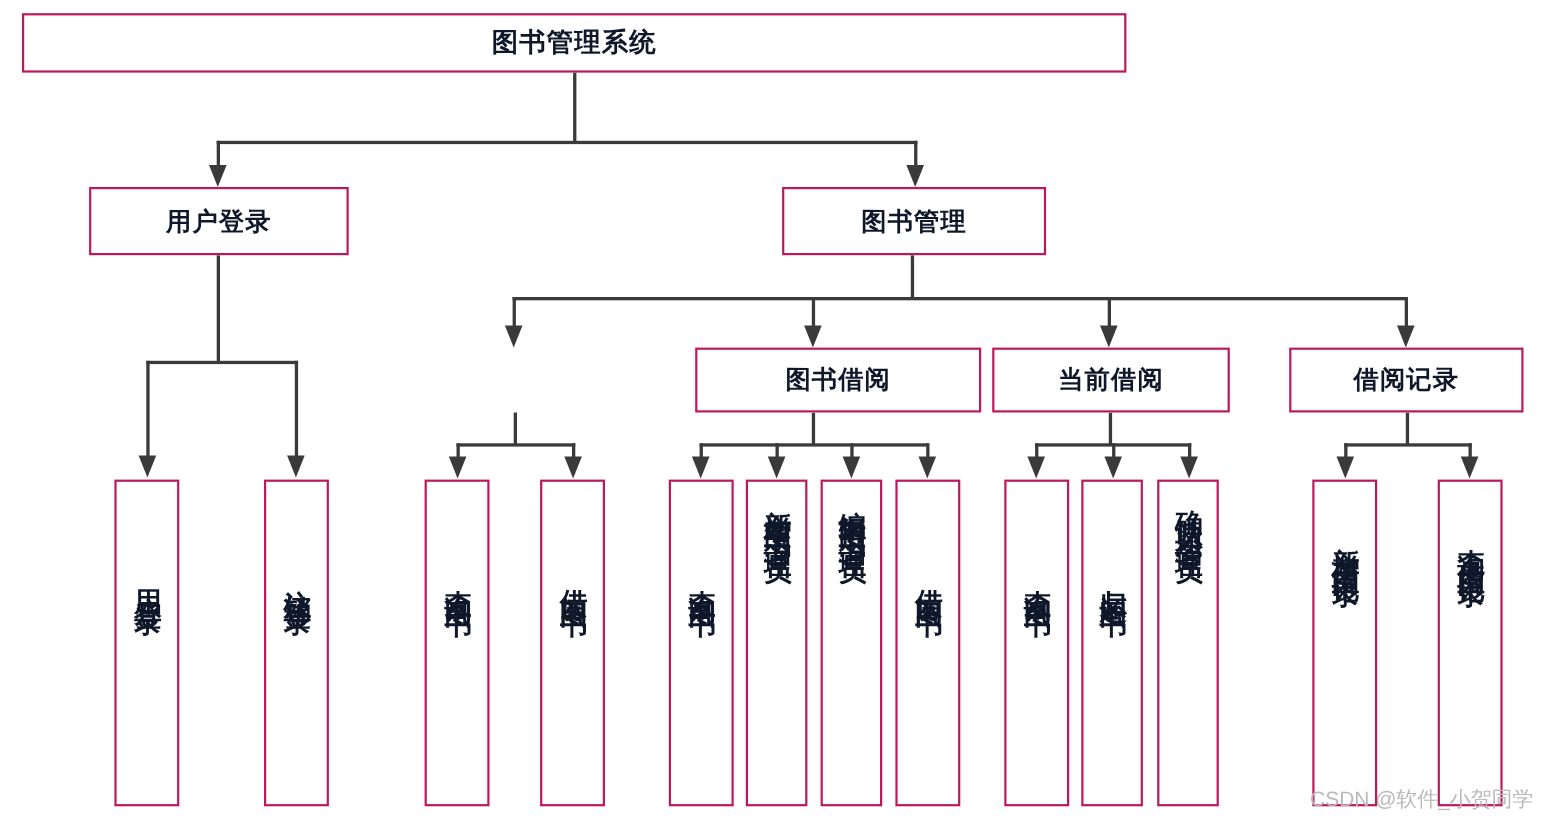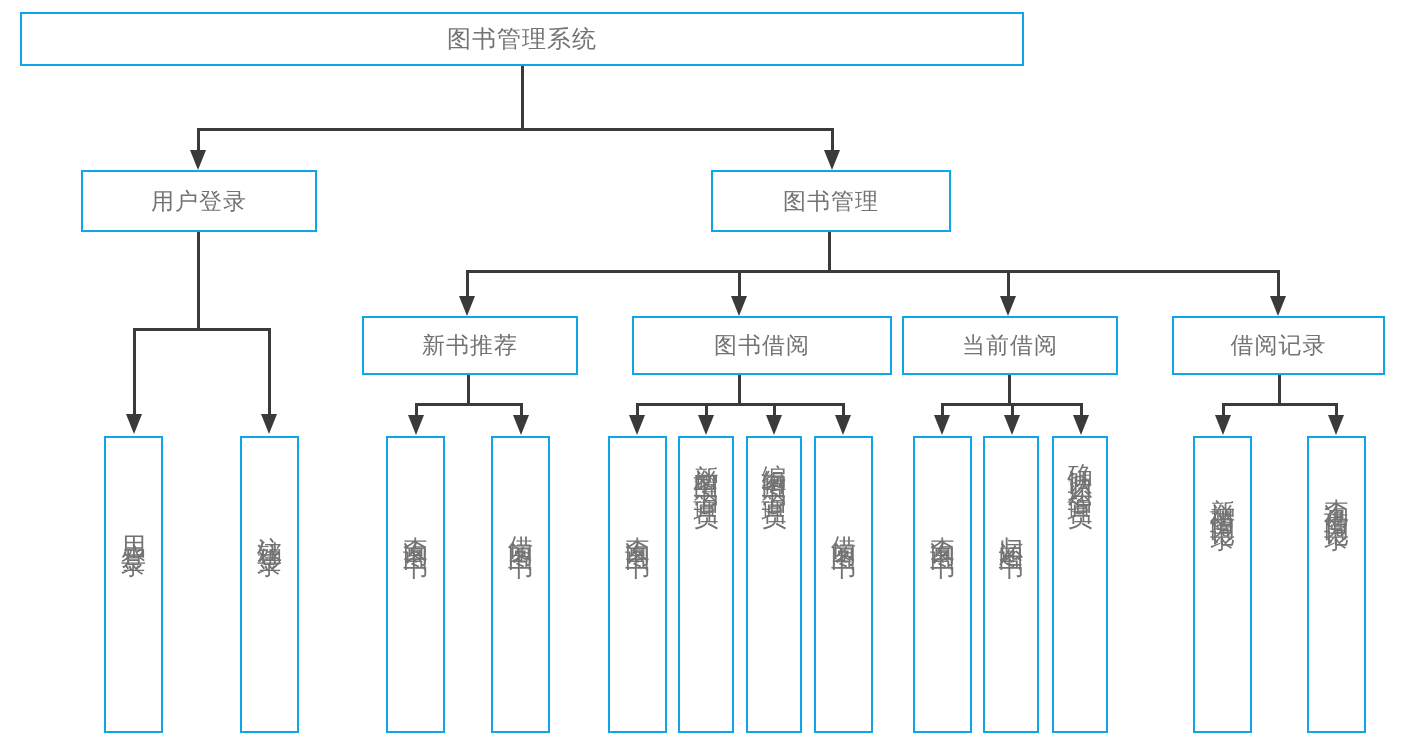--- a/index.html
+++ b/index.html
@@ -13,26 +13,27 @@
   #canvas {
     position: relative;
     width: 1405px;
     height: 747px;
     background: #ffffff;
     overflow: hidden;
   }
   .node {
     position: absolute;
     box-sizing: border-box;
-    border: 2px solid #0ea5e9;
+    border: 2px solid #be185d;
     background: #ffffff;
     display: flex;
     align-items: center;
     justify-content: center;
-    color: #737373;
+    color: #0f172a;
+    font-weight: bold;
   }
   .node .label {
     display: block;
     text-align: center;
     line-height: 1.15;
     white-space: nowrap;
   }
   
   .node.horiz .label {
     font-size: 23px;
@@ -146,23 +147,20 @@
     <span class="label">图书管理系统</span>
   </div>
 
   <div class="node horiz" style="left:81px; top:170px; width:236px; height:62px;">
     <span class="label">用户登录</span>
   </div>
   <div class="node horiz" style="left:711px; top:170px; width:240px; height:62px;">
     <span class="label">图书管理</span>
   </div>
 
-  <div class="node horiz" style="left:362px; top:316px; width:216px; height:59px;">
-    <span class="label">新书推荐</span>
-  </div>
   <div class="node horiz" style="left:632px; top:316px; width:260px; height:59px;">
     <span class="label">图书借阅</span>
   </div>
   <div class="node horiz" style="left:1172px; top:316px; width:213px; height:59px;">
     <span class="label">借阅记录</span>
   </div>
   <div class="node horiz" style="left:902px; top:316px; width:216px; height:59px;">
     <span class="label">当前借阅</span>
   </div>
 
@@ -203,14 +201,15 @@
     <span class="label">确认归还（管理员）</span>
   </div>
 
   <div class="node vert" style="left:1193px; top:436px; width:59px; height:297px; padding-top:40px;">
     <span class="label">新增借阅记录</span>
   </div>
   <div class="node vert" style="left:1307px; top:436px; width:59px; height:297px; padding-top:40px;">
     <span class="label">查询借阅记录</span>
   </div>
 
+  <div class="watermark" style="left:1191px; top:714px;">CSDN @软件_小贺同学</div>
 
 </div>
 
 </body></html>

